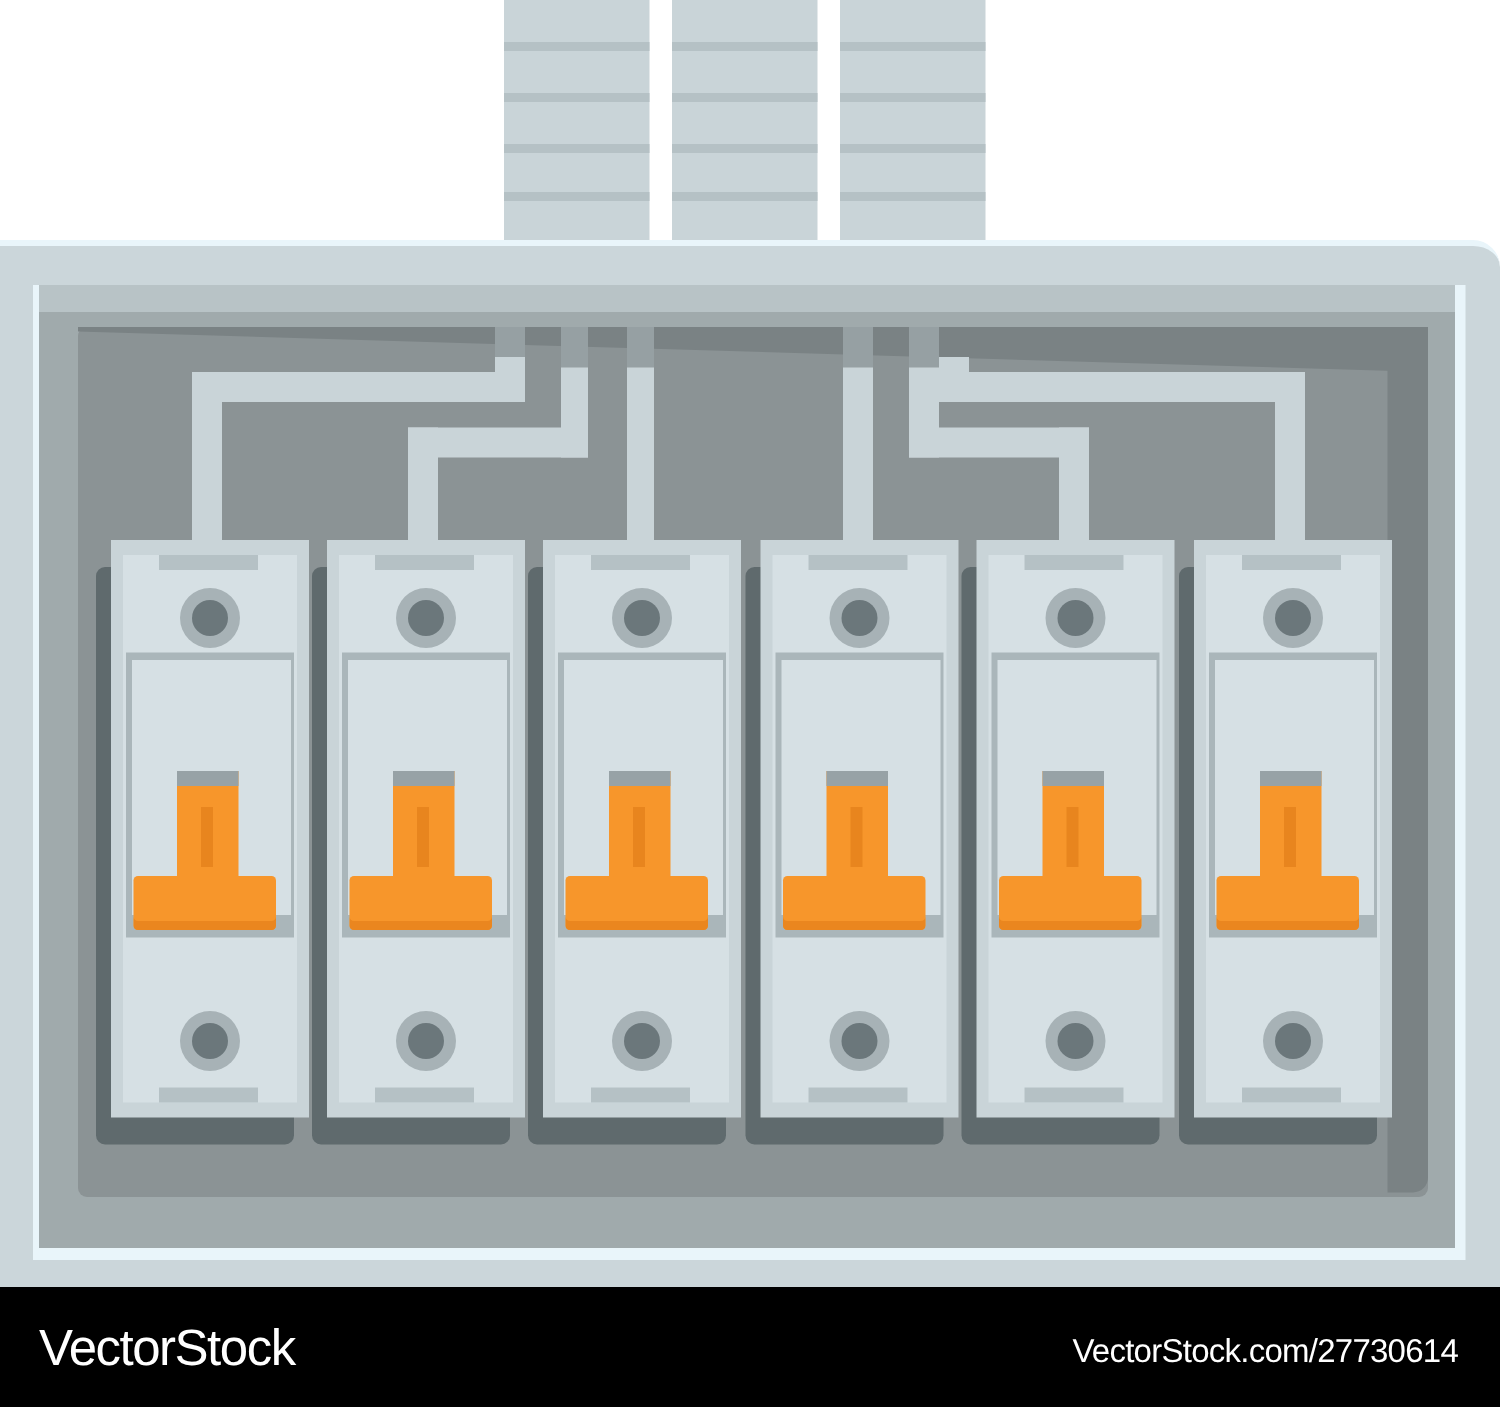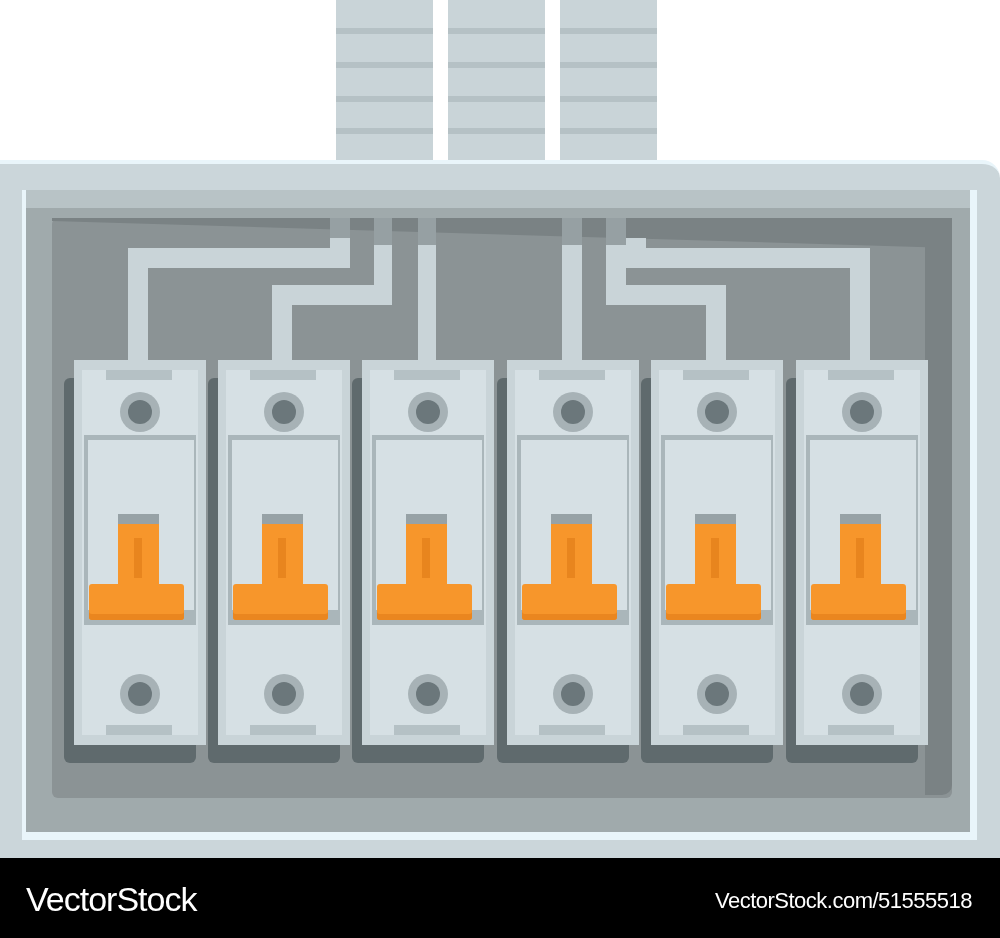--- a/index.html
+++ b/index.html
@@ -169,14 +169,14 @@
   <div class="toggle-stem"></div>
   <div class="toggle-cap"></div>
   <div class="toggle-slot"></div>
   <div class="toggle-base"></div>
   <div class="screw" style="top:314px;"></div>
   <div class="tab-bot"></div>
 </div>
 
 <div class="footer">
   <span class="brand">VectorStock</span>
-  <span class="url">VectorStock.com/51555518</span>
+  <span class="url">VectorStock.com/27730614</span>
 </div>
 
 </body></html>

